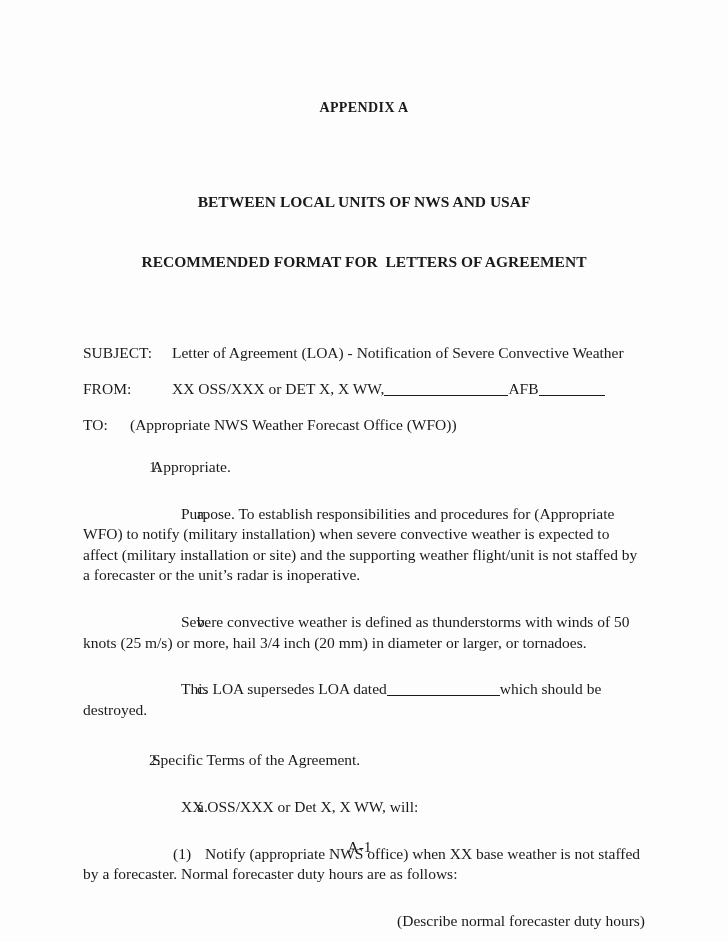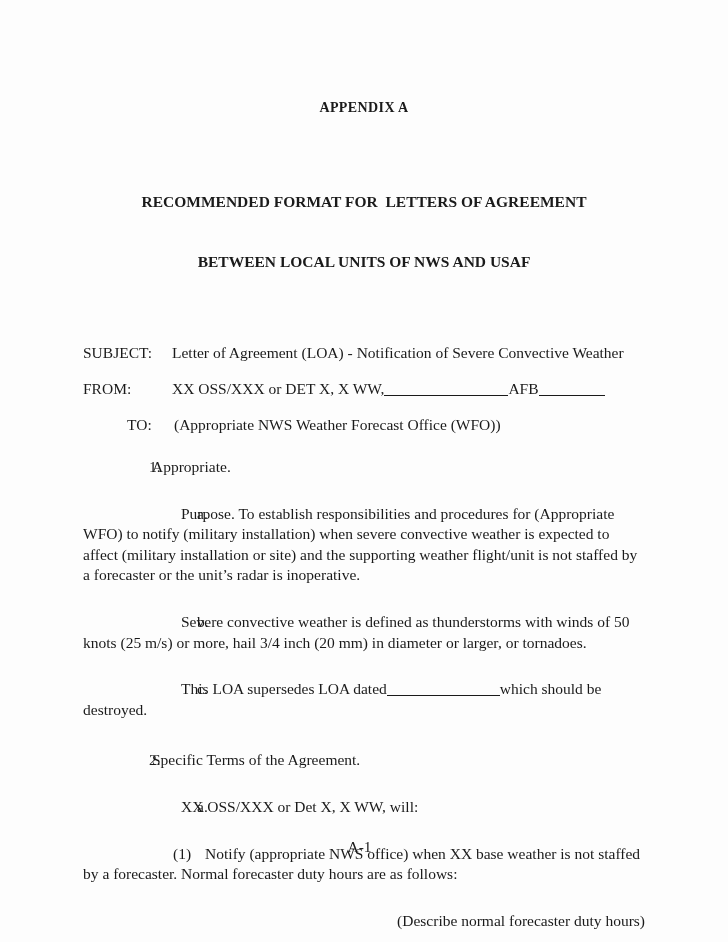--- a/index.html
+++ b/index.html
@@ -45,21 +45,20 @@
     padding-top: 31px;
   }
   .field-row {
     font-size: 15.5px;
     line-height: 20px;
     margin: 0 0 16px 0;
     white-space: nowrap;
   }
   .field-row:last-child {
     margin-bottom: 0;
-    margin-left: 44px;
   }
   .field-label {
     display: inline-block;
     width: 89px;
   }
   .field-label.narrow {
     width: 47px;
   }
   .blank-long {
     display: inline-block;
@@ -120,22 +119,22 @@
   }
 </style>
 </head>
 <body>
 
 <div class="page">
 
   <h1 class="appendix-title">APPENDIX A</h1>
 
   <div class="doc-title">
+    <div>BETWEEN LOCAL UNITS OF NWS AND USAF</div>
     <div>RECOMMENDED FORMAT FOR  LETTERS OF AGREEMENT</div>
-    <div>BETWEEN LOCAL UNITS OF NWS AND USAF</div>
   </div>
 
   <div class="field-block">
 
     <p class="field-row">
       <span class="field-label">SUBJECT:</span><span>Letter of Agreement (LOA) - Notification of Severe Convective Weather</span>
     </p>
 
     <p class="field-row">
       <span class="field-label">FROM:</span><span>XX OSS/XXX or DET X, X WW,</span><span class="blank-long"></span><span>AFB</span><span class="blank-short"></span>

